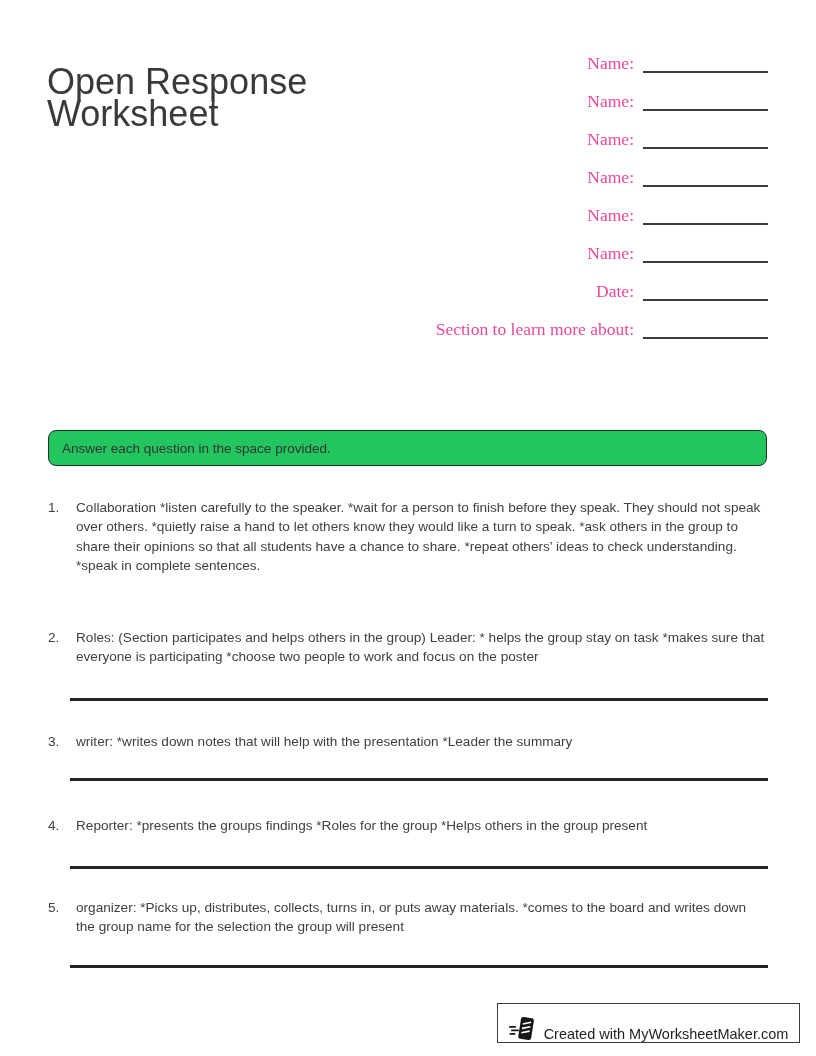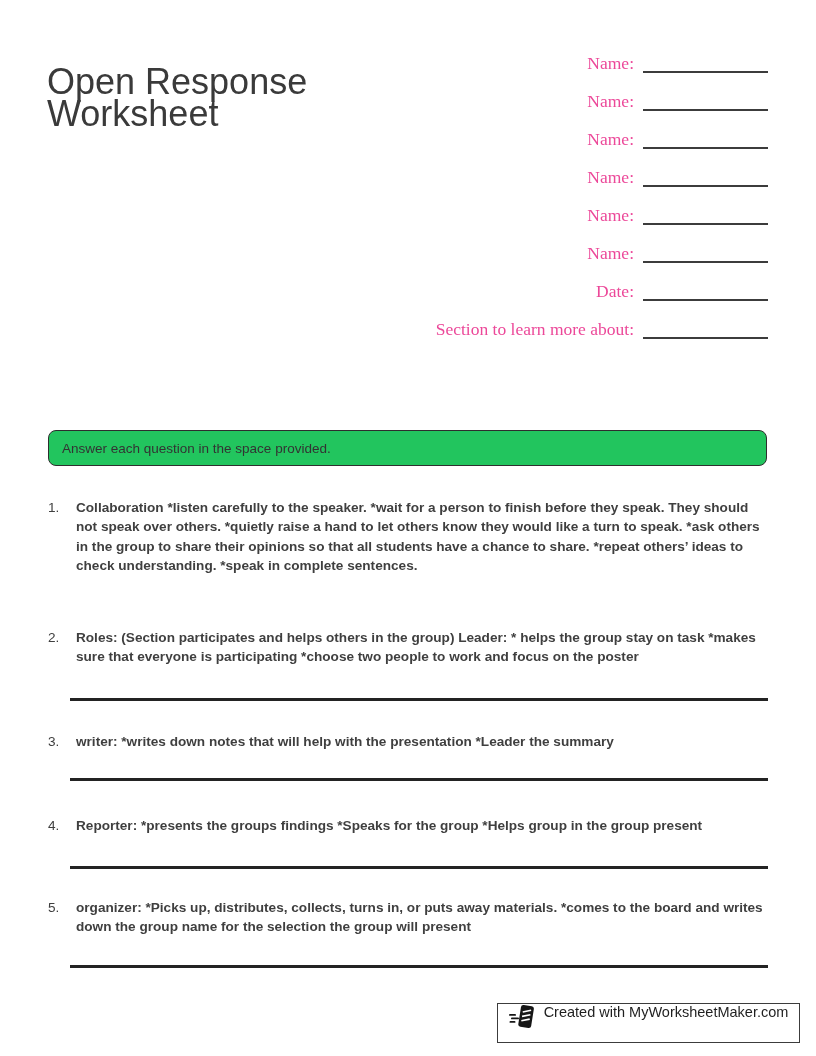--- a/index.html
+++ b/index.html
@@ -27,32 +27,32 @@
     display:flex; align-items:center; padding-left:13px;
     font-size:13.5px; color:#333333; background:#22c55e;
   }
 
   
   .question {
     position:absolute; left:48px; width:720px; display:flex;
     font-size:13.6px; line-height:19.3px; color:#3f3f3f;
   }
   .qnum { width:28px; flex-shrink:0; }
-  .qtext { flex:1;font-weight:bold; }
+  .qtext { flex:1; }
   .q1 { top:498px; } .q2 { top:628px; } .q3 { top:732px; } .q4 { top:816px; } .q5 { top:898px; }
 
   
   .answer-line { position:absolute; left:70px; width:698px; height:2.6px; background:#232323; }
   .al2 { top:698px; } .al3 { top:778px; } .al4 { top:866px; } .al5 { top:965px; }
 
   
   .footer-badge {
     position:absolute; left:497px; top:1003px; width:303px; height:40px;
     border:1.6px solid #3c3c3c; box-sizing:border-box; background:#ffffff;
-    display:flex; align-items:flex-start; justify-content:center; gap:9px; cursor:pointer;
+    display:flex; align-items:flex-end; justify-content:center; gap:9px; cursor:pointer;
   }
   .footer-text { font-size:14.5px; color:#1f1f1f; }
   .logo-icon { display:block; }
 </style>
 </head>
 <body>
 
 <div class="page">
 
   <h1 class="title">Open Response Worksheet</h1>
@@ -108,21 +108,21 @@
   <div class="answer-line al2"></div>
 
   <div class="question q3">
     <span class="qnum">3.</span>
     <div class="qtext">writer: *writes down notes that will help with the presentation *Leader the summary</div>
   </div>
   <div class="answer-line al3"></div>
 
   <div class="question q4">
     <span class="qnum">4.</span>
-    <div class="qtext">Reporter: *presents the groups findings *Speaks for the group *Helps group in the group present</div>
+    <div class="qtext">Reporter: *presents the groups findings *Roles for the group *Helps others in the group present</div>
   </div>
   <div class="answer-line al4"></div>
 
   <div class="question q5">
     <span class="qnum">5.</span>
     <div class="qtext">organizer: *Picks up, distributes, collects, turns in, or puts away materials. *comes to the board and writes down the group name for the selection the group will present</div>
   </div>
   <div class="answer-line al5"></div>
 
   <div class="footer-badge">

